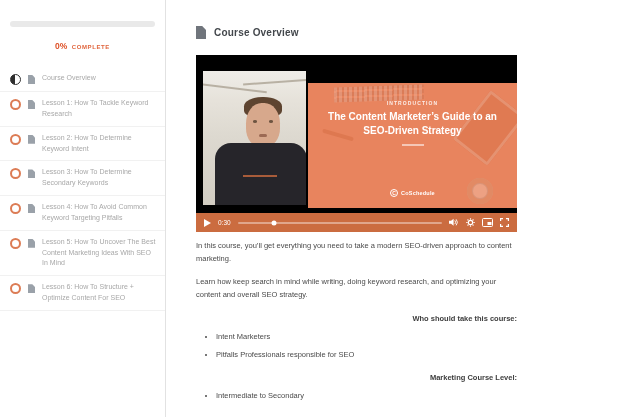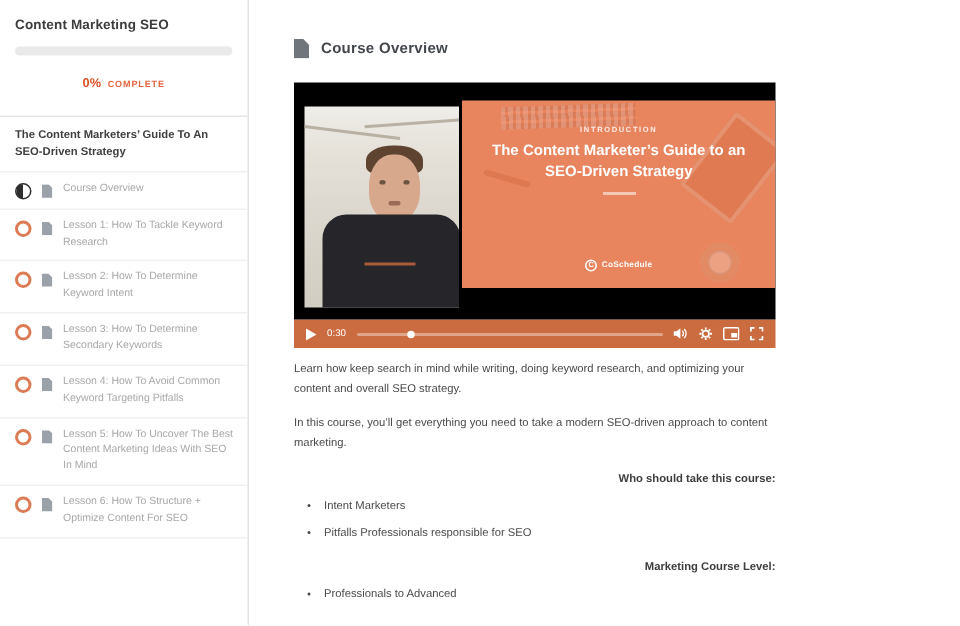--- a/index.html
+++ b/index.html
@@ -64,21 +64,21 @@
   .ceiling-line-1 { left: -6px; top: 16px; width: 70px; transform: rotate(7deg); }
   .ceiling-line-2 { left: 40px; top: 10px; width: 70px; transform: rotate(-4deg); }
   .person-hair { position: absolute; left: 41px; top: 26px; width: 38px; height: 20px; background: #5e4430; border-radius: 48% 48% 30% 30%; }
   .person-head { position: absolute; left: 43px; top: 32px; width: 34px; height: 44px; background: #d7a88c; border-radius: 46% 46% 42% 42%; }
   .person-eye { position: absolute; width: 4px; height: 2.5px; background: #6d5441; border-radius: 50%; top: 17px; }
   .person-mouth { position: absolute; left: 13px; top: 31px; width: 8px; height: 3px; background: #9c6a54; border-radius: 2px; }
   .person-body { position: absolute; left: 12px; top: 72px; width: 92px; height: 64px; background: #26252a; border-radius: 16px 16px 0 0; }
   .shirt-text { position: absolute; left: 28px; top: 32px; width: 34px; height: 2px; background: #c96a3f; opacity: .8; }
 
   .slide {
-    position: absolute; left: 112px; top: 12px; width: 209px; height: 125px;
+    position: absolute; left: 112px; top: 28px; width: 209px; height: 125px;
     background: #e8845e; overflow: hidden; text-align: center;
   }
   .deco-keyboard {
     position: absolute; left: 26px; top: 3px; width: 90px; height: 15px; opacity: .55;
     background:
       repeating-linear-gradient(90deg, rgba(255,255,255,.30) 0 3px, transparent 3px 5px),
       repeating-linear-gradient(0deg, rgba(0,0,0,.10) 0 4px, transparent 4px 6px);
     transform: rotate(-2deg);
   }
   .deco-notebook {
@@ -116,30 +116,28 @@
   .content p { font-size: 7.5px; line-height: 1.75; color: #4a4a4a; margin-bottom: 10px; }
   .course-section h3 { font-size: 7.5px; font-weight: bold; color: #3d3d3d; margin: 12px 0 9px; text-align: right; }
   .course-section ul { padding-left: 20px; }
   .course-section li { font-size: 7.5px; color: #4a4a4a; margin-bottom: 8px; line-height: 1.4; }
 </style>
 </head>
 <body>
 
 <aside class="sidebar">
   <div class="sidebar-header">
-    <div class="sidebar-title">Content Marketing SEO</div>
     <div class="progress-track">
       <div class="progress-fill" style="width: 0%;"></div>
     </div>
     <div class="progress-text">
       <span class="progress-pct">0%</span>
       <span class="progress-caption">COMPLETE</span>
     </div>
   </div>
-  <div class="sidebar-section-title">The Content Marketers’ Guide To An SEO-Driven Strategy</div>
   <nav id="lesson-list">
   <div class="lesson-row">
     <span class="status-icon status-in-progress"></span>
     <span class="doc-icon"></span>
     <span class="lesson-label">Course Overview</span>
   </div>
 
   <div class="lesson-row">
     <span class="status-icon status-not-started"></span>
     <span class="doc-icon"></span>
@@ -254,32 +252,32 @@
       </span>
       <span class="ctrl-btn">
         <svg width="9" height="9" viewBox="0 0 9 9" fill="none" stroke="#fff" stroke-width="1.2">
             <path d="M3 0.6 H0.6 V3 M6 0.6 H8.4 V3 M3 8.4 H0.6 V6 M6 8.4 H8.4 V6"></path>
           </svg>
       </span>
     </div>
   </div>
 
   <div class="content">
+    <p>In this course, you’ll get everything you need to take a modern SEO-driven approach to content marketing.</p>
     <p>Learn how keep search in mind while writing, doing keyword research, and optimizing your content and overall SEO strategy.</p>
-    <p>In this course, you’ll get everything you need to take a modern SEO-driven approach to content marketing.</p>
     <div id="course-sections">
   <div class="course-section">
     <h3>Who should take this course:</h3>
     <ul>
             <li>Intent Marketers</li>
             <li>Pitfalls Professionals responsible for SEO</li>
           </ul>
   </div>
 
   <div class="course-section">
     <h3>Marketing Course Level:</h3>
     <ul>
-            <li>Professionals to Advanced</li>
+            <li>Intermediate to Secondary</li>
           </ul>
   </div>
 </div>
   </div>
 </main>
 
 </body></html>

